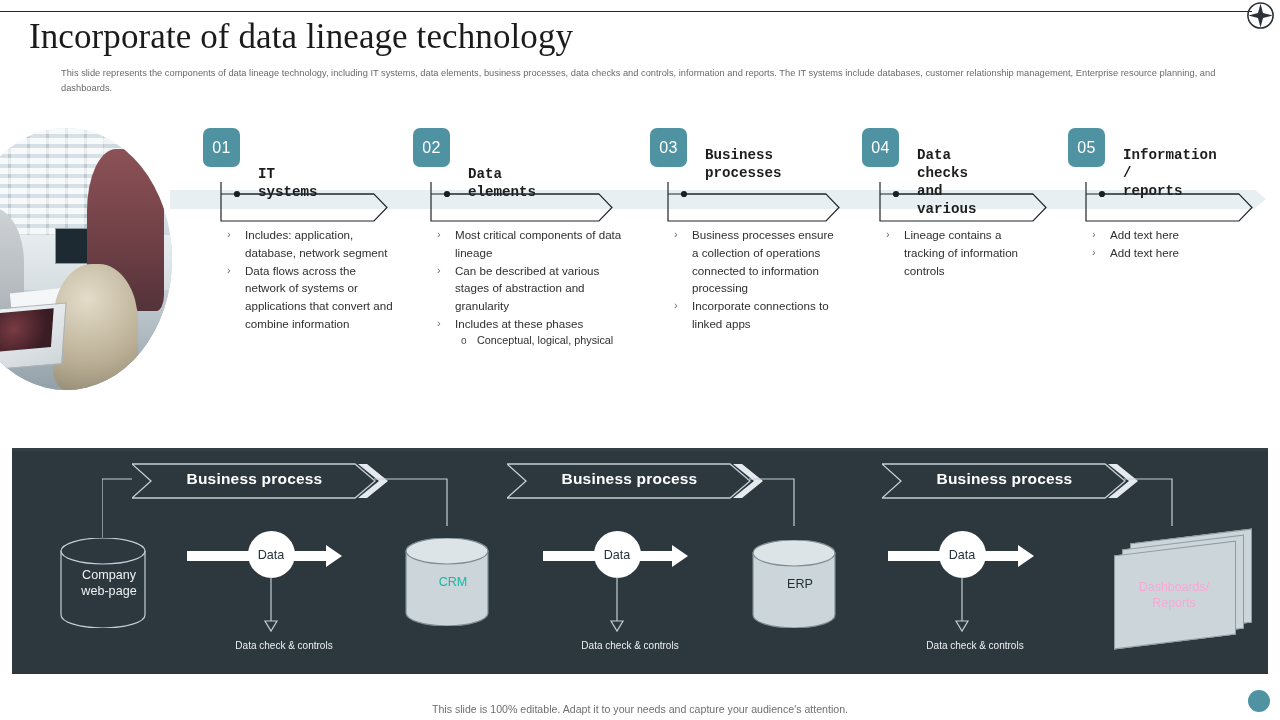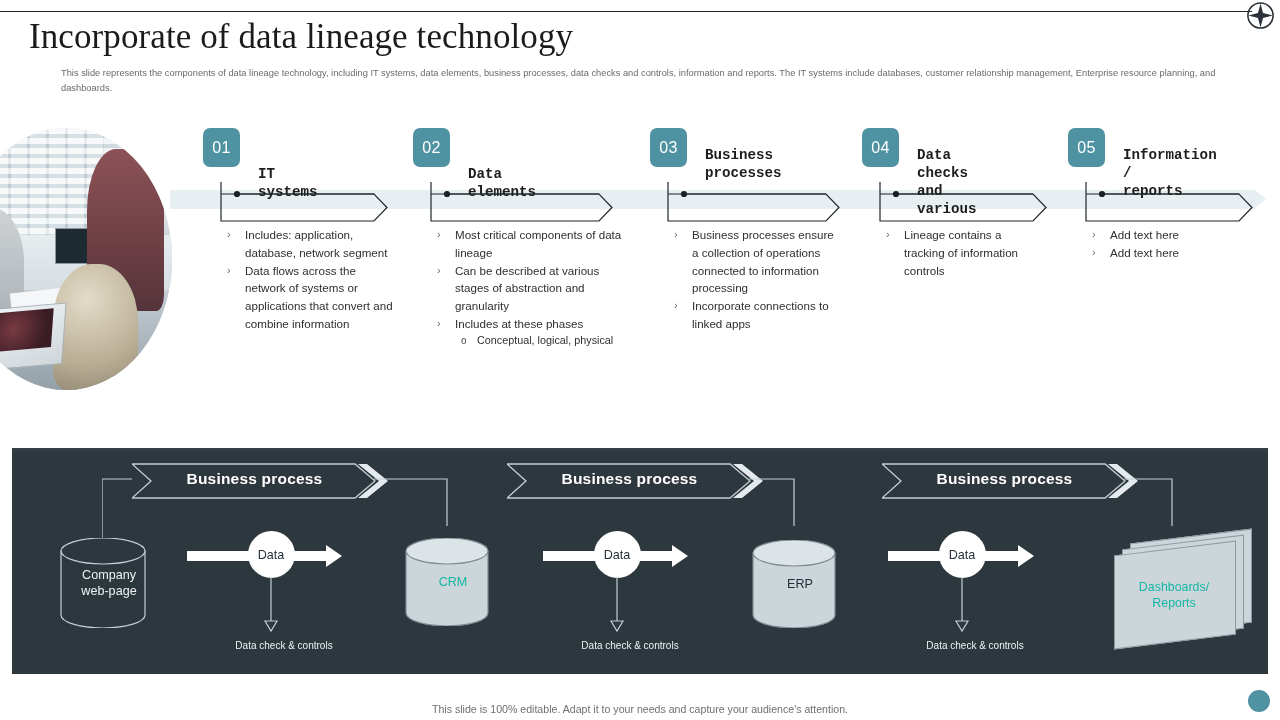--- a/index.html
+++ b/index.html
@@ -260,21 +260,21 @@
     background: #ccd5da;
     border: 1px solid #8f9ba3;
     transform: skewY(-7deg);
   }
   .sheet-label {
     position: absolute;
     width: 120px;
     text-align: center;
     font-size: 12.4px;
     line-height: 16px;
-    color: #14b8a6;
+    color: #f9a8d4;
     white-space: pre-line;
   }
 
   
   .footer {
     position: absolute;
     left: 0; top: 703px;
     width: 1280px;
     text-align: center;
     font-size: 10.6px;

